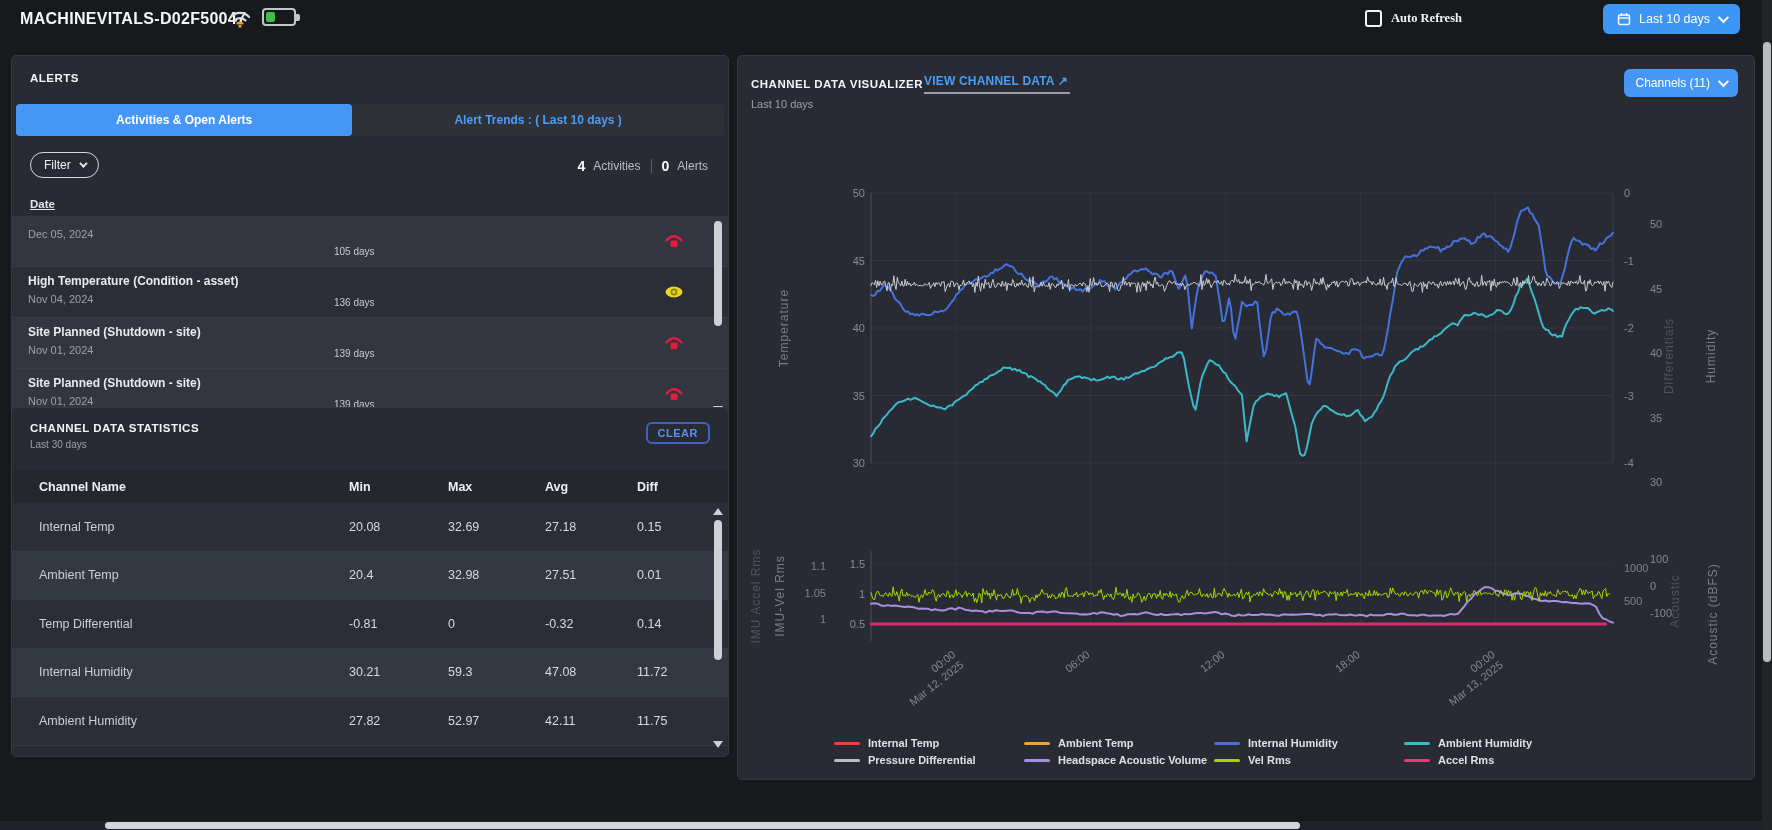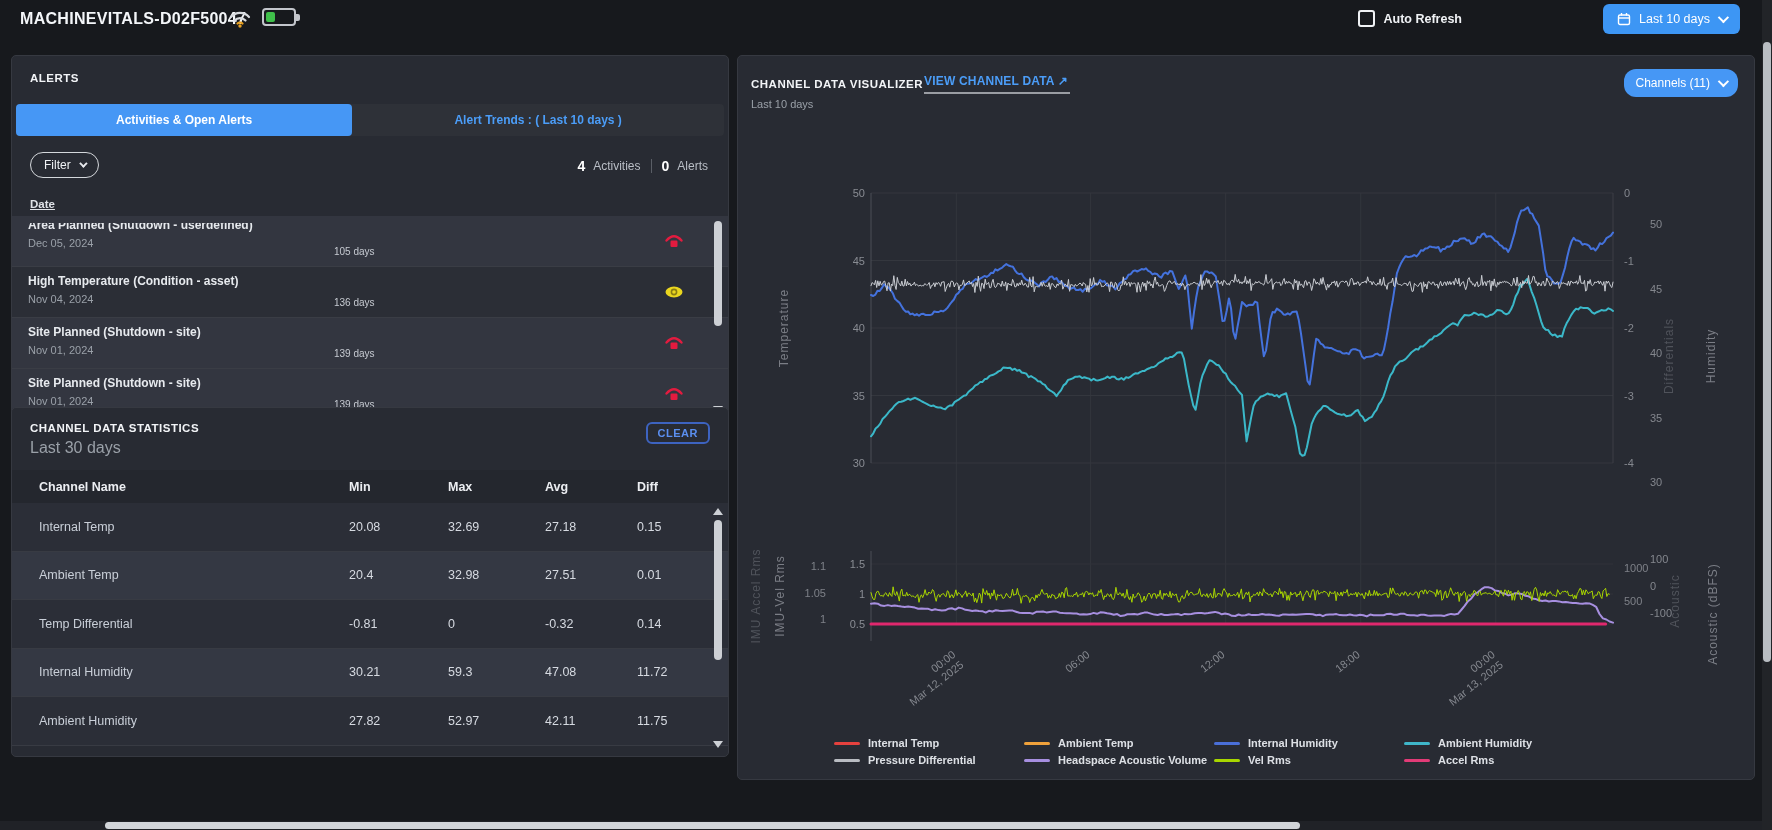--- a/index.html
+++ b/index.html
@@ -10,21 +10,21 @@
     color:#e8eaee;
   }
   
   .topbar-title { position:absolute; left:20px; top:10px; font-size:16px; font-weight:bold; letter-spacing:.3px; color:#f4f6f9; }
   .wifi-icon { position:absolute; left:228px; top:8px; }
   .battery-icon { position:absolute; left:262px; top:8px; width:34px; height:18px; border:2px solid #c3c6cc; border-radius:4px; }
   .battery-icon::after { content:""; position:absolute; right:-6px; top:4px; width:4px; height:7px; background:#c3c6cc; border-radius:0 2px 2px 0; }
   .battery-fill { position:absolute; left:2px; top:2px; bottom:2px; width:9px; background:#3fbf4a; border-radius:2px; }
   .auto-refresh { position:absolute; right:310px; top:10px; display:flex; align-items:center; gap:9px; }
   .checkbox { width:17px; height:17px; border:2px solid #f0f2f5; border-radius:3px; background:transparent; }
-  .auto-refresh-label { font-size:12.5px; font-weight:bold; color:#f0f2f5; }
+  .auto-refresh-label { font-size:12.5px; font-weight:bold; color:#f0f2f5;font-family:Liberation Serif, serif; }
   .range-btn {
     position:absolute; right:32px; top:4px; height:30px; padding:0 14px;
     background:#3d96f4; border-radius:6px; display:flex; align-items:center; gap:8px;
     color:#fff; font-size:12.5px; cursor:pointer;
   }
   .chev { width:8px; height:8px; border-right:2px solid #fff; border-bottom:2px solid #fff; transform:rotate(45deg) translateY(-2px); }
   
   .panel { position:absolute; background:#282b33; border:1px solid #363941; border-radius:5px; }
   .alerts-panel { left:11px; top:55px; width:718px; height:365px; }
   .stats-panel  { left:11px; top:407px; width:718px; height:350px; }
@@ -54,42 +54,42 @@
   .alert-age { position:absolute; left:322px; bottom:9px; font-size:10px; color:#c6cad1; }
   .alert-icon { position:absolute; right:44px; top:50%; transform:translateY(-50%); width:20px; height:17px; }
   .vscroll { position:absolute; right:5px; width:10px; }
   .vthumb { position:absolute; left:1px; width:8px; background:#cdd0d5; border-radius:4px; }
   .arr-up, .arr-dn { position:absolute; left:0; width:0; height:0; border-left:5px solid transparent; border-right:5px solid transparent; }
   .arr-dn { border-top:7px solid #cdd0d5; }
   .arr-up { border-bottom:7px solid #cdd0d5; }
   .alerts-scroll { top:163px; bottom:6px; }
   
   .stats-hdr { position:absolute; left:18px; top:14px; }
-  .stats-sub { position:absolute; left:18px; top:31px; font-size:16px;text-align:right; }
+  .stats-sub { position:absolute; left:18px; top:31px; font-size:10px;text-align:right; }
   .clear-btn { position:absolute; right:18px; top:14px; border:2px solid #3d63c0; border-radius:6px;
     color:#5b8ff0; font-size:11px; font-weight:bold; letter-spacing:.5px; padding:3px 10px; cursor:pointer; }
   .stats-head-row { position:absolute; left:0; right:0; top:62px; height:33px; background:#24272e;
     font-size:12.5px; font-weight:bold; color:#eceef2; }
   .stats-rows { position:absolute; left:0; right:0; top:95px; bottom:2px; overflow:hidden; }
   .stats-row { position:relative; height:48.5px; border-bottom:1px solid #383b43; font-size:12.5px; }
   .stats-row.bg-dark { background:#2b2e37; }
   .stats-row.bg-light { background:#343843; }
   .cell { position:absolute; top:50%; transform:translateY(-50%);margin-left:8px; }
   .c-name { left:19px; color:#c9cfd8; }
   .c-min { left:329px; } .c-max { left:428px; } .c-avg { left:525px; } .c-diff { left:617px; }
   .stats-row .cell:not(.c-name) { color:#d6dae1; }
   .stats-head-row .cell { color:#eceef2; }
   .stats-scroll { top:100px; bottom:8px; }
   
   .viz-title { position:absolute; left:13px; top:22px; }
   .viz-link { position:absolute; left:186px; top:18px; font-size:12px; font-weight:bold; color:#4b9df8;
     border-bottom:2px solid #9a9da3; padding:0 2px 4px 0; cursor:pointer; letter-spacing:.2px; }
   .viz-sub { position:absolute; left:13px; top:42px; font-size:11px; }
   .channels-btn { position:absolute; right:16px; top:13px; height:28px; padding:0 12px; background:#4697f5;
-    border-radius:12px; display:flex; align-items:center; gap:8px; color:#fff; font-size:12px; cursor:pointer; }
+    border-radius:6px; display:flex; align-items:center; gap:8px; color:#fff; font-size:12px; cursor:pointer; }
   #chart-svg { position:absolute; left:0; top:0; }
   .legend { position:absolute; left:96px; top:681px; display:grid; grid-template-columns:190px 190px 190px 200px; row-gap:5px; }
   .legend-item { display:flex; align-items:center; gap:8px; cursor:pointer; }
   .legend-swatch { width:26px; height:3px; border-radius:2px; }
   .legend-label { font-size:11px; font-weight:bold; color:#dde0e5; }
   
   .page-vscroll { position:absolute; right:0; top:0; width:10px; height:830px; background:#222428; }
   .page-vscroll .vthumb { top:42px; height:620px; background:#b9bdc2; }
   .page-hscroll { position:absolute; left:0; right:10px; bottom:0; height:9px; background:#202227; }
   .page-hscroll .hthumb { position:absolute; left:105px; top:1px; height:7px; width:1195px; background:#d2d5d9; border-radius:4px; }
@@ -142,21 +142,20 @@
       <span class="count-num">4</span>
       <span>Activities</span>
       <span class="count-div"></span>
       <span class="count-num">0</span>
       <span>Alerts</span>
     </div>
     <div class="date-hdr">Date</div>
 
     <div class="alert-list">
       <div class="alert-row bg-light clipped">
-        <div class="alert-row-title">Area Planned (Shutdown - userdefined)</div>
         <div class="alert-row-date">Dec 05, 2024</div>
         <div class="alert-age">105 days</div>
         <span class="alert-icon icon-shutdown">
           <svg class="sv-shut" width="20" height="17" viewBox="0 0 20 17">
               <path d="M2.5,8 Q10,-0.5 17.5,8" fill="none" stroke="#e31b3f" stroke-width="2.4" stroke-linecap="round"></path>
               <rect x="6.5" y="8" width="7" height="6.5" rx="1.2" fill="#e31b3f"></rect>
             </svg>
           
         </span>
       </div>

